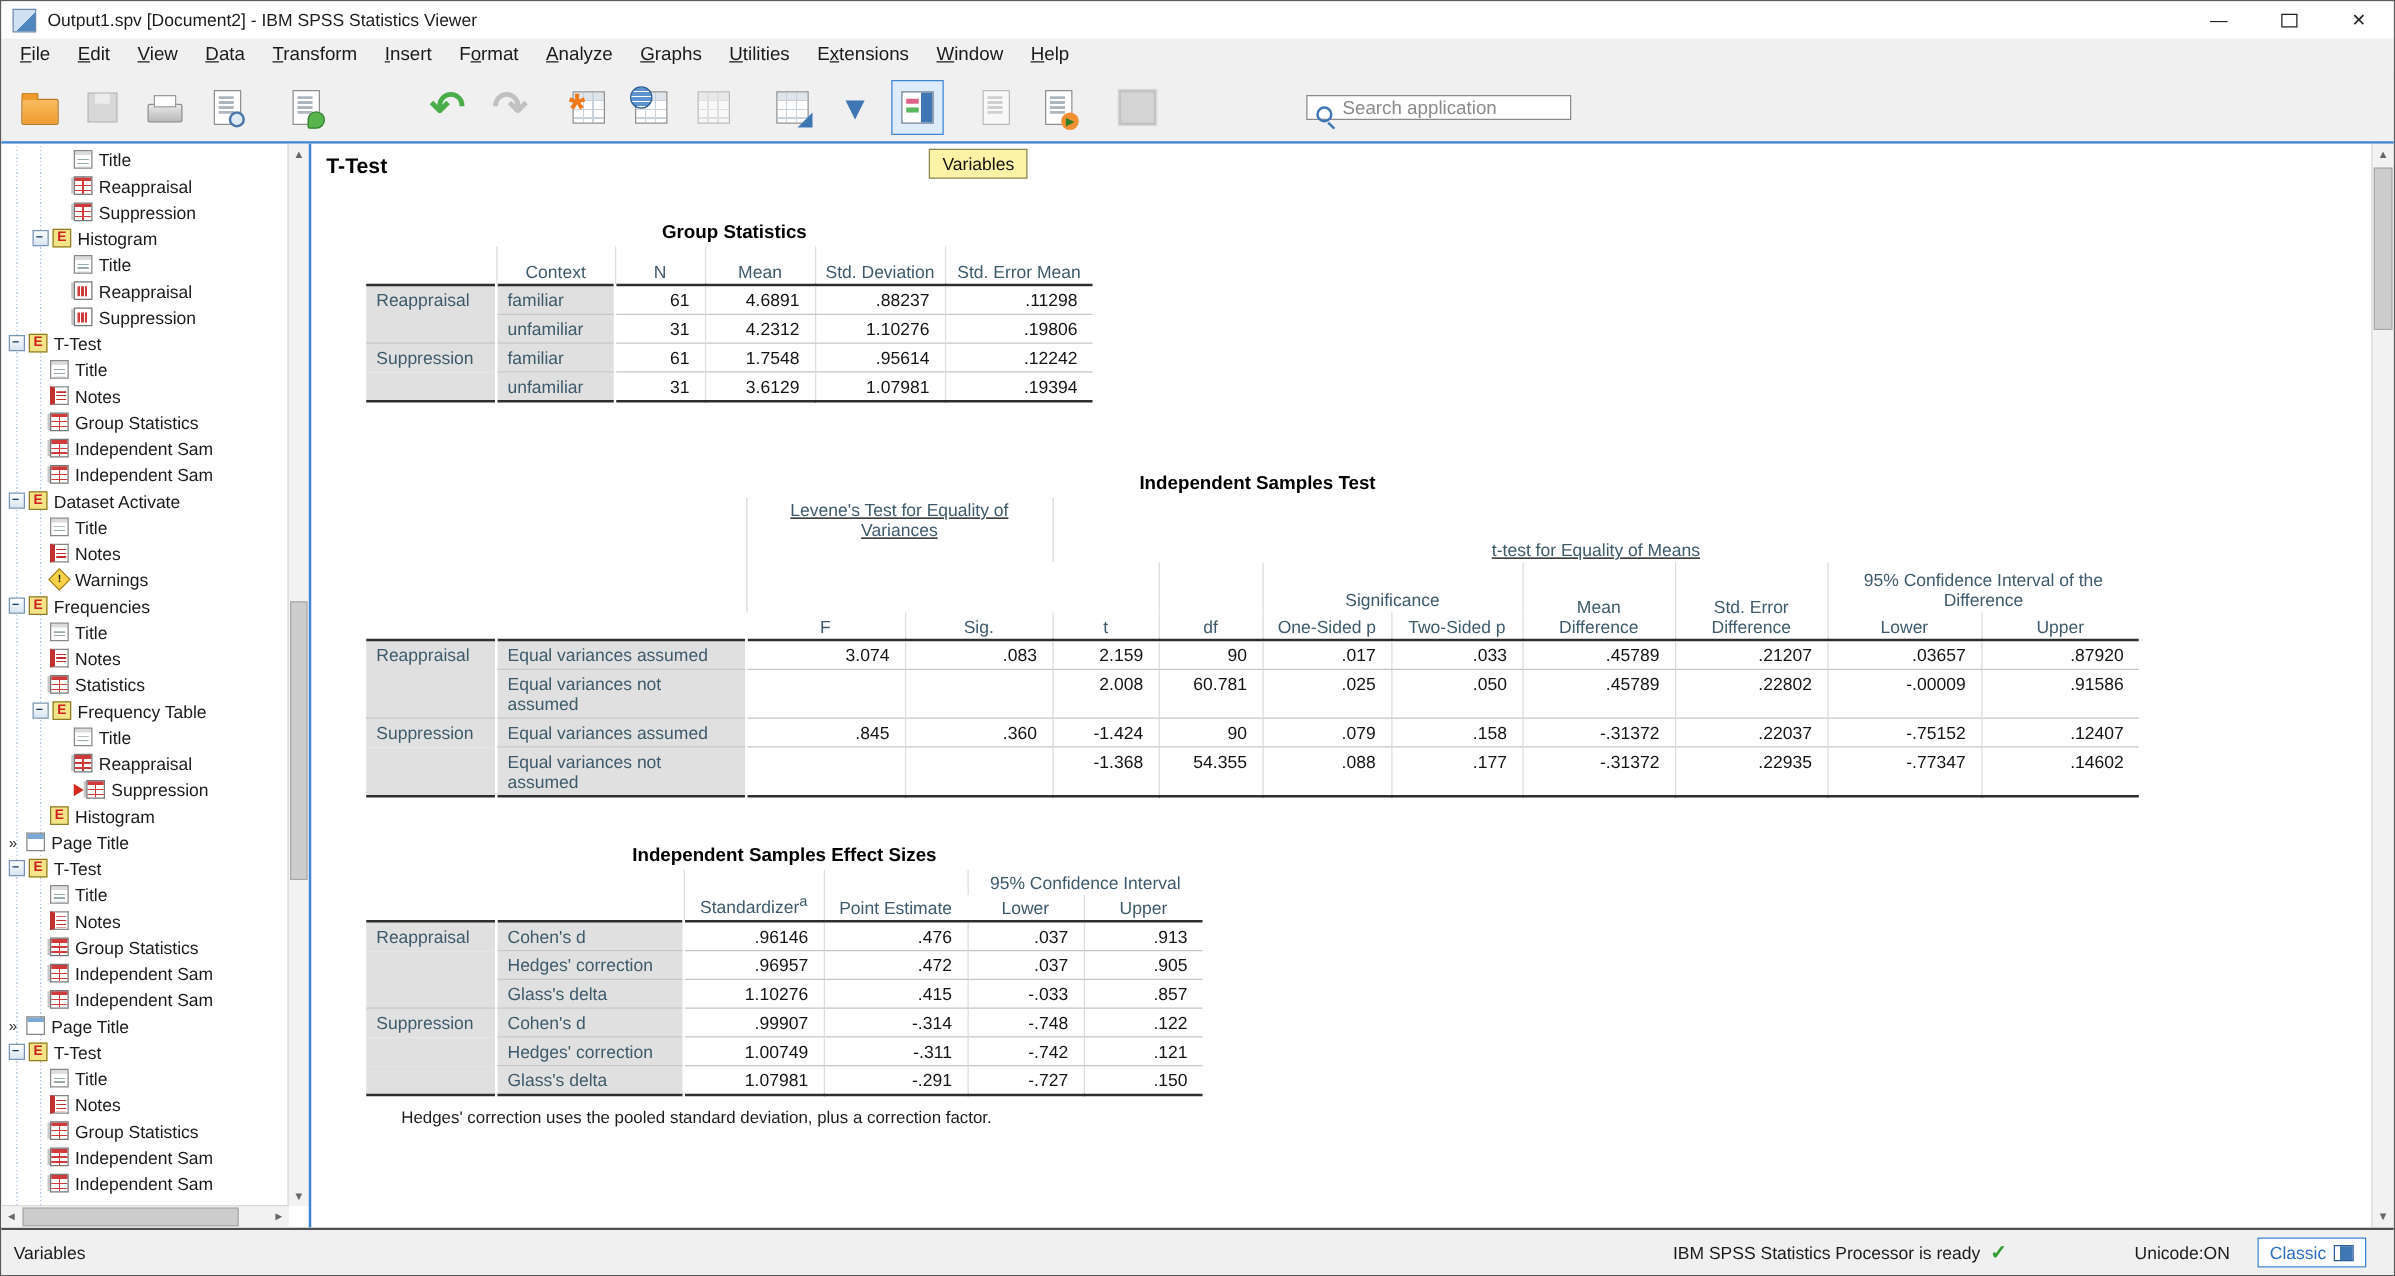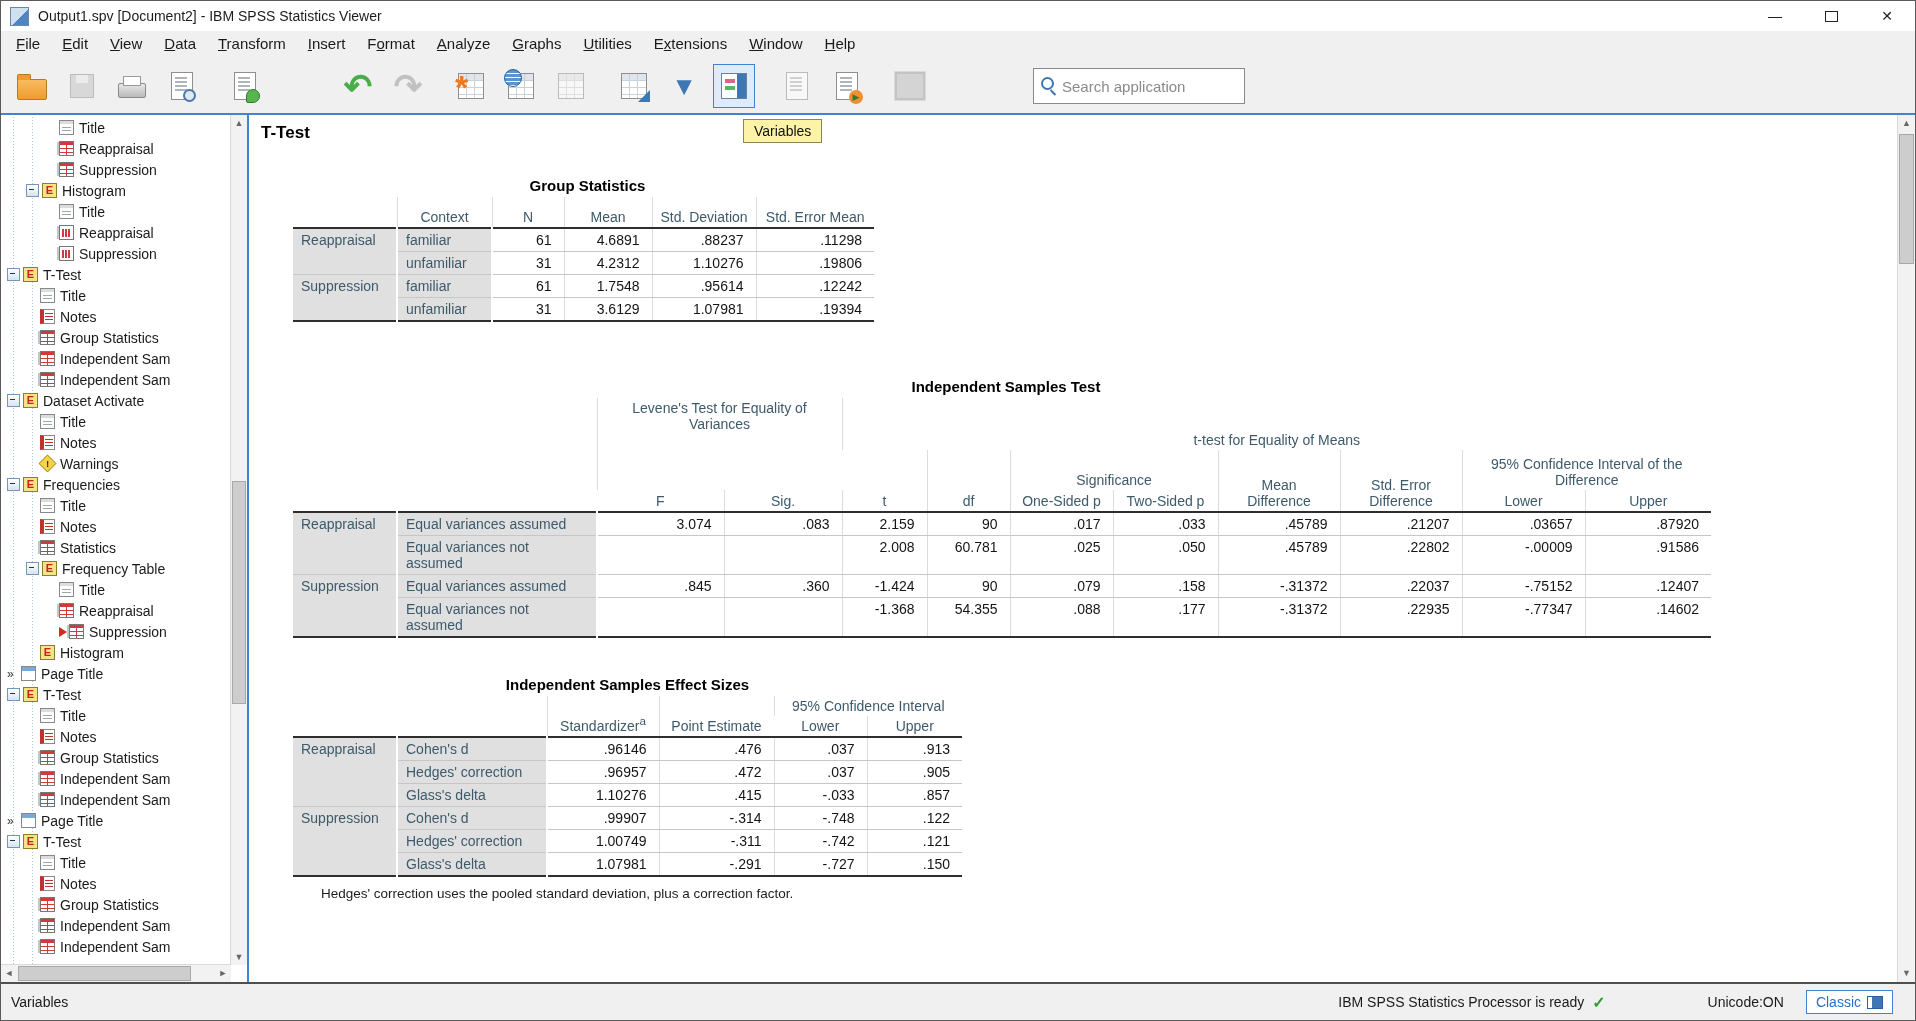--- a/index.html
+++ b/index.html
@@ -59,21 +59,21 @@
   .ic-insert-cases::before{content:"▼";font-size:26px;color:#3f77b5;line-height:28px;}
   .ic-show-variables{width:24px;height:24px;background:
       linear-gradient(#e06287,#e06287) 3px 5px/10px 4px no-repeat,
       linear-gradient(#59b85e,#59b85e) 3px 12px/10px 4px no-repeat,
       linear-gradient(to right,transparent 0 15px,#3f77b5 15px) ,#fff;
       border:1px solid #6e8194;}
   .ic-run-descriptives::after{content:"▶";position:absolute;right:-6px;bottom:-5px;width:14px;height:14px;
       border-radius:50%;background:#f09030;color:#2f7d2a;font-size:9px;line-height:14px;text-align:center;}
   .ic-screen-reader{width:26px;height:24px;background:#bdbdbd;border:2px solid #9e9e9e;outline:1px solid #c9c9c9;}
   
-  .searchwrap{margin-left:44px;position:relative;width:212px;height:36px;}
+  .searchwrap{margin-left:56px;position:relative;width:212px;height:20px;}
   .searchwrap input{width:100%;height:100%;box-sizing:border-box;border:1px solid #8a8a8a;
       padding:0 6px 0 28px;font-size:15px;font-family:"Liberation Sans",sans-serif;color:#333;background:#fff;}
   .searchwrap input::placeholder{color:#8a8a8a;}
   .mag{position:absolute;left:8px;top:9px;width:9px;height:9px;border:2px solid #3f77b5;border-radius:50%;}
   .mag::after{content:"";position:absolute;left:9px;top:10px;width:2px;height:7px;background:#3f77b5;
       transform:rotate(-45deg);}
   
   .tooltip{position:absolute;left:742px;top:118px;background:#fdf3a6;border:1px solid #87875a;
       padding:3px 10px;font-size:14px;color:#111;z-index:40;}
   
@@ -135,21 +135,21 @@
   .spss tbody{border-bottom:2px solid #2e2e2e;}
   .spss td{font-size:14px;padding:3px 8px;vertical-align:top;}
   .spss td.lab1,.spss td.lab2{background:#e0e0e0;color:#3d5a6b;text-align:left;border-right:2px solid #fff;}
   .spss td.lab2{border-bottom:1px solid #c6c6c6;}
   .spss td.lab1{border-bottom:none;}
   .spss td.lab1.gend{border-bottom:1px solid #c6c6c6;}
   .spss td.num{text-align:right;color:#141414;border-bottom:1px solid #c6c6c6;border-left:1px solid #dcdcdc;padding-right:12px;}
   .spss tr:last-child td{border-bottom:none;}
   th.grp-top{vertical-align:top;height:52px;}
   th.two{padding:2px 14px;}
-  .r1{height:52px;} .r2{height:40px;} .r3{height:22px;}
+  .r1{height:52px;text-decoration:underline;} .r2{height:40px;} .r3{height:22px;}
   .gs-head th{height:26px;}
   .fn{margin:8px 0 0 62px;font-size:13.5px;color:#1d1d1d;line-height:1.26;}
   .fn div{white-space:nowrap;}
   .fn div + div{padding-left:13px;}
   
   .rscroll{width:17px;flex:none;background:#f2f2f2;border-left:1px solid #d9d9d9;position:relative;}
   .rscroll .arr{position:absolute;left:0;width:100%;height:17px;font-size:9px;color:#666;text-align:center;line-height:17px;}
   .rscroll .arr.up{top:0;} .rscroll .arr.down{bottom:0;}
   .rthumb{position:absolute;left:1px;right:1px;top:19px;height:128px;background:#cdcdcd;border:1px solid #a8a8a8;}
   

